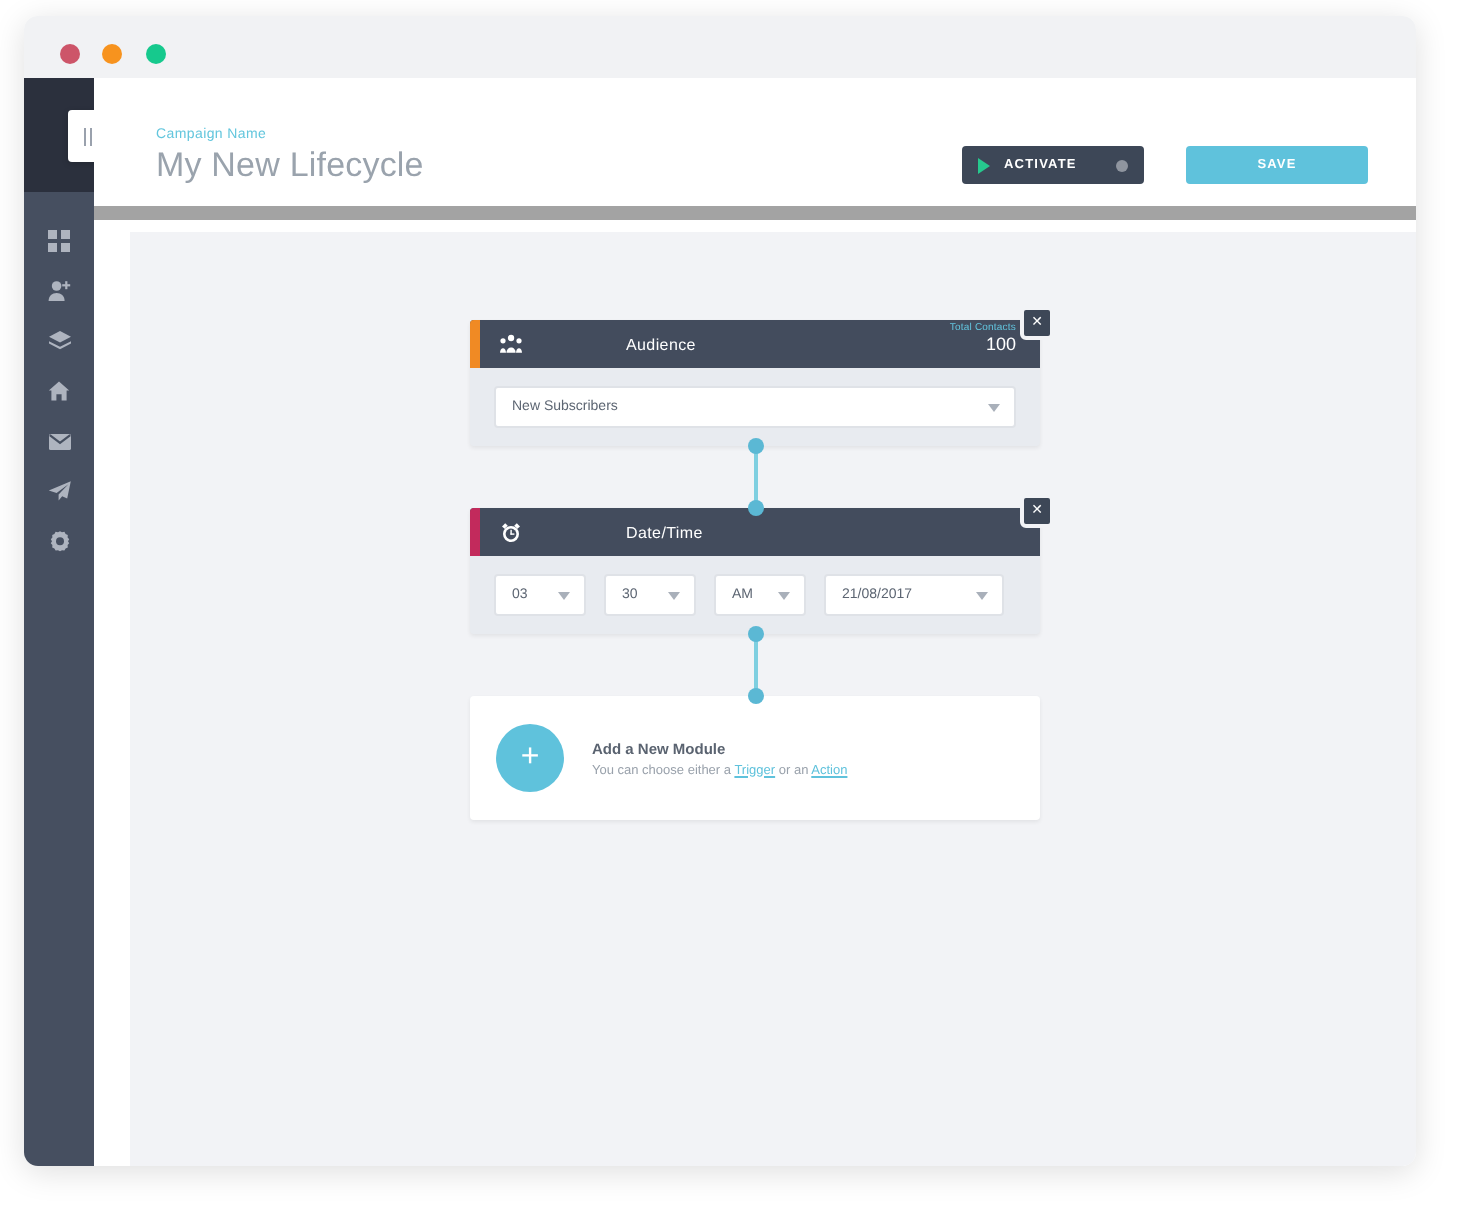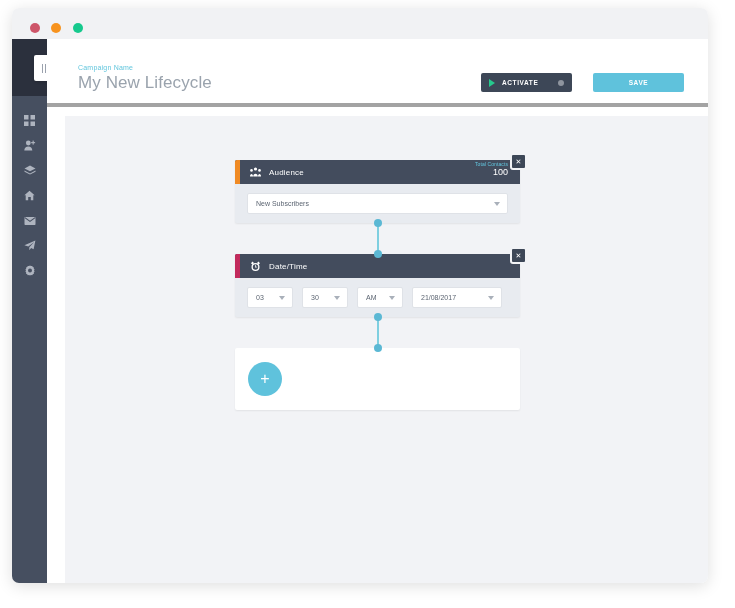--- a/index.html
+++ b/index.html
@@ -71,21 +71,21 @@
     cursor: pointer;
   }
   .nav-item svg { display: block; }
 
   
   .header {
     position: absolute;
     left: 35px; top: 31px;
     width: 661px; height: 64px;
     background: #ffffff;
-    border-bottom: 4px solid #a3a3a3;
+    border-bottom: 7px solid #a3a3a3;
   }
   .campaign-label {
     position: absolute; left: 31px; top: 25px;
     font-size: 7px; color: #63c6dd; letter-spacing: .2px;
   }
   .page-title {
     position: absolute; left: 31px; top: 34px;
     font-size: 17px; color: #9aa3ad; font-weight: 400;
     letter-spacing: .1px;
   }
@@ -149,20 +149,21 @@
     border-radius: 2px;
     box-shadow: 0 1px 2px rgba(0,0,0,0.07);
   }
   .module-head {
     position: relative;
     height: 24px;
     background: #434c5d;
     border-radius: 2px 2px 0 0;
     display: flex; align-items: center;
     overflow: hidden;
+    gap: 44px;
   }
   .accent {
     position: absolute; left: 0; top: 0;
     width: 5px; height: 100%;
   }
   .accent.orange { background: #f08a24; }
   .accent.pink   { background: #c22a5c; }
   .accent.teal   { background: #4fb6ce; }
   .module-icon {
     margin-left: 15px;
@@ -455,19 +456,23 @@
             </div>
           </div>
           <div class="connector"></div>
         </div>
 
 
         <div class="add-card">
           <div class="plus-circle">
             <span>+</span>
           </div>
+          <div class="add-text">
+            <div class="add-title">Add a New Module</div>
+            <div class="add-sub"><span>You can choose either a </span><a>Trigger</a><span> or an </span><a>Action</a></div>
+          </div>
         </div>
 
       </div>
     </div>
 
   </div>
 </div>
 
 </body></html>

